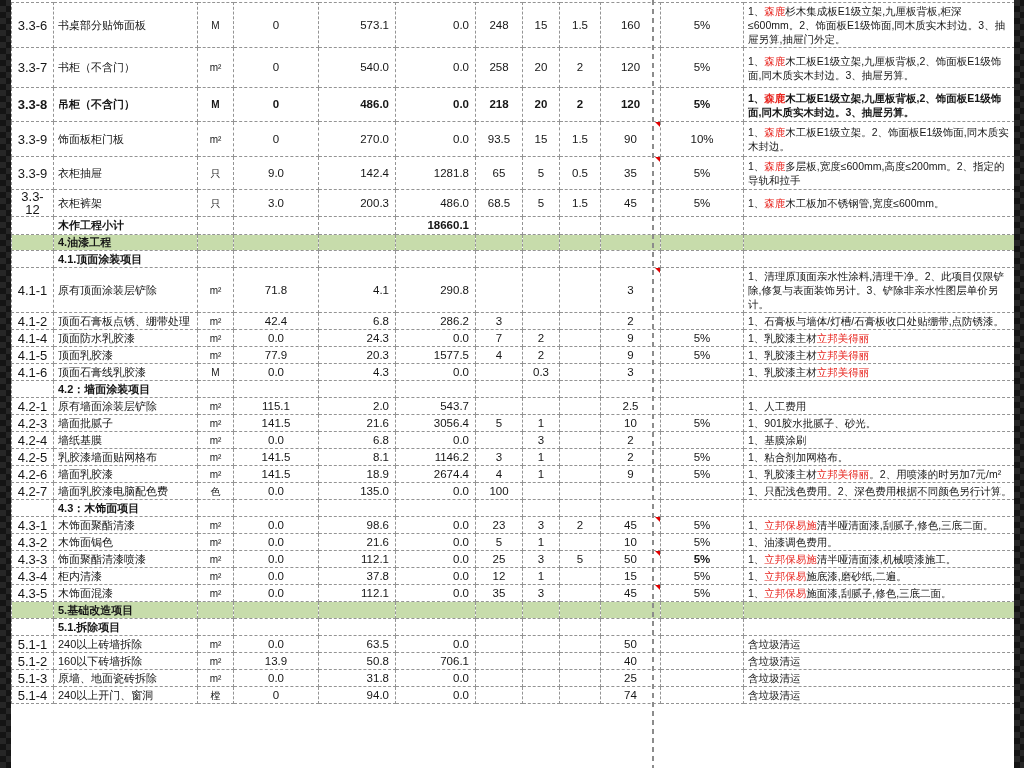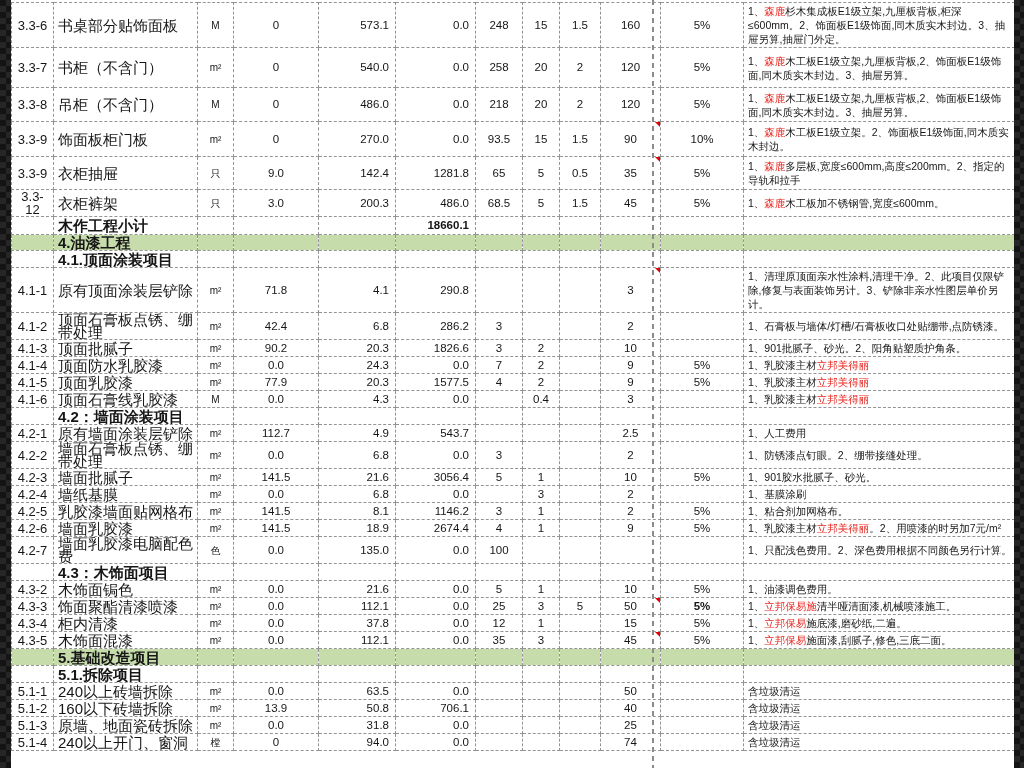--- a/index.html
+++ b/index.html
@@ -8,21 +8,21 @@
     background-image:linear-gradient(45deg,#262626 25%,transparent 25%,transparent 75%,#262626 75%),
                      linear-gradient(45deg,#262626 25%,transparent 25%,transparent 75%,#262626 75%);
     background-size:12px 12px;background-position:0 0,6px 6px;}
   .sheet{position:absolute;left:11px;top:0;width:1003px;height:768px;background:#ffffff;
     box-sizing:border-box;padding-top:2px;overflow:hidden;}
   table{border-collapse:collapse;table-layout:fixed;width:1003px;
     font-family:"Liberation Sans",sans-serif;color:#161616;}
   td{border:1px dashed #949494;padding:0 3px;vertical-align:middle;font-size:11.5px;
      line-height:13px;overflow:hidden;box-sizing:border-box;}
   .c-id{text-align:center;font-size:13px;}
-  .c-name{text-align:left;padding-left:4px;font-size:15px;}
+  .c-name{text-align:left;padding-left:4px;font-size:11px;}
   .c-unit{text-align:center;font-size:10px;}
   .c-qty{text-align:center;}
   .c-price,.c-total{text-align:right;padding-right:6px;}
   .c-n,.c-pct{text-align:center;}
   .c-remark{text-align:left;font-size:10.5px;line-height:14px;padding:1px 2px 1px 4px;}
   .bold{font-weight:bold;margin-top:36px;}
   tr.section td{background:#c7dcab;}
   .red{color:#e8251f;}
   td.rel{position:relative;}
   .mk{position:absolute;top:0;right:0;width:0;height:0;
@@ -73,21 +73,21 @@
             <td class="c-qty">0</td>
             <td class="c-price">540.0</td>
             <td class="c-total">0.0</td>
             <td class="c-n">258</td>
             <td class="c-n">20</td>
             <td class="c-n">2</td>
             <td class="c-n rel">120</td>
             <td class="c-pct">5%</td>
             <td class="c-remark"><span>1、</span><span class="red">森鹿</span><span>木工板E1级立架,九厘板背板,2、饰面板E1级饰面,同木质实木封边。3、抽屉另算。</span></td>
           </tr>
-          <tr style="height: 34px;">
+          <tr style="height: 34px; font-weight: bold;">
             <td class="c-id">3.3-8</td>
             <td class="c-name">吊柜（不含门）</td>
             <td class="c-unit">M</td>
             <td class="c-qty">0</td>
             <td class="c-price">486.0</td>
             <td class="c-total">0.0</td>
             <td class="c-n">218</td>
             <td class="c-n">20</td>
             <td class="c-n">2</td>
             <td class="c-n rel">120</td>
@@ -200,34 +200,20 @@
             <td class="c-price">6.8</td>
             <td class="c-total">286.2</td>
             <td class="c-n">3</td>
             <td class="c-n"></td>
             <td class="c-n"></td>
             <td class="c-n rel">2</td>
             <td class="c-pct"></td>
             <td class="c-remark"><span>1、石膏板与墙体/灯槽/石膏板收口处贴绷带,点防锈漆。</span></td>
           </tr>
           <tr style="height: 17px;">
-            <td class="c-id">4.1-3</td>
-            <td class="c-name">顶面批腻子</td>
-            <td class="c-unit">m²</td>
-            <td class="c-qty">90.2</td>
-            <td class="c-price">20.3</td>
-            <td class="c-total">1826.6</td>
-            <td class="c-n">3</td>
-            <td class="c-n">2</td>
-            <td class="c-n"></td>
-            <td class="c-n rel">10</td>
-            <td class="c-pct"></td>
-            <td class="c-remark"><span>1、901批腻子、砂光。2、阳角贴塑质护角条。</span></td>
-          </tr>
-          <tr style="height: 17px;">
             <td class="c-id">4.1-4</td>
             <td class="c-name">顶面防水乳胶漆</td>
             <td class="c-unit">m²</td>
             <td class="c-qty">0.0</td>
             <td class="c-price">24.3</td>
             <td class="c-total">0.0</td>
             <td class="c-n">7</td>
             <td class="c-n">2</td>
             <td class="c-n"></td>
             <td class="c-n rel">9</td>
@@ -249,21 +235,21 @@
             <td class="c-remark"><span>1、乳胶漆主材</span><span class="red">立邦美得丽</span></td>
           </tr>
           <tr style="height: 17px;">
             <td class="c-id">4.1-6</td>
             <td class="c-name">顶面石膏线乳胶漆</td>
             <td class="c-unit">M</td>
             <td class="c-qty">0.0</td>
             <td class="c-price">4.3</td>
             <td class="c-total">0.0</td>
             <td class="c-n"></td>
-            <td class="c-n">0.4</td>
+            <td class="c-n">0.3</td>
             <td class="c-n"></td>
             <td class="c-n rel">3</td>
             <td class="c-pct"></td>
             <td class="c-remark"><span>1、乳胶漆主材</span><span class="red">立邦美得丽</span></td>
           </tr>
           <tr style="height: 17px;">
             <td class="c-id"></td>
             <td class="c-name bold">4.2：墙面涂装项目</td>
             <td class="c-unit"></td>
             <td class="c-qty"></td>
@@ -273,43 +259,29 @@
             <td class="c-n"></td>
             <td class="c-n"></td>
             <td class="c-n rel"></td>
             <td class="c-pct"></td>
             <td class="c-remark"></td>
           </tr>
           <tr style="height: 17px;">
             <td class="c-id">4.2-1</td>
             <td class="c-name">原有墙面涂装层铲除</td>
             <td class="c-unit">m²</td>
-            <td class="c-qty">112.7</td>
-            <td class="c-price">4.9</td>
+            <td class="c-qty">115.1</td>
+            <td class="c-price">2.0</td>
             <td class="c-total">543.7</td>
             <td class="c-n"></td>
             <td class="c-n"></td>
             <td class="c-n"></td>
             <td class="c-n rel">2.5</td>
             <td class="c-pct"></td>
             <td class="c-remark"><span>1、人工费用</span></td>
-          </tr>
-          <tr style="height: 17px;">
-            <td class="c-id">4.2-2</td>
-            <td class="c-name">墙面石膏板点锈、绷带处理</td>
-            <td class="c-unit">m²</td>
-            <td class="c-qty">0.0</td>
-            <td class="c-price">6.8</td>
-            <td class="c-total">0.0</td>
-            <td class="c-n">3</td>
-            <td class="c-n"></td>
-            <td class="c-n"></td>
-            <td class="c-n rel">2</td>
-            <td class="c-pct"></td>
-            <td class="c-remark"><span>1、防锈漆点钉眼。2、绷带接缝处理。</span></td>
           </tr>
           <tr style="height: 17px; margin-left: 32px;">
             <td class="c-id">4.2-3</td>
             <td class="c-name">墙面批腻子</td>
             <td class="c-unit">m²</td>
             <td class="c-qty">141.5</td>
             <td class="c-price">21.6</td>
             <td class="c-total">3056.4</td>
             <td class="c-n">5</td>
             <td class="c-n">1</td>
@@ -380,20 +352,34 @@
             <td class="c-unit"></td>
             <td class="c-qty"></td>
             <td class="c-price"></td>
             <td class="c-total"></td>
             <td class="c-n"></td>
             <td class="c-n"></td>
             <td class="c-n"></td>
             <td class="c-n rel"></td>
             <td class="c-pct"></td>
             <td class="c-remark"></td>
+          </tr>
+          <tr style="height: 17px;">
+            <td class="c-id">4.3-1</td>
+            <td class="c-name">木饰面聚酯清漆</td>
+            <td class="c-unit">m²</td>
+            <td class="c-qty">0.0</td>
+            <td class="c-price">98.6</td>
+            <td class="c-total">0.0</td>
+            <td class="c-n">23</td>
+            <td class="c-n">3</td>
+            <td class="c-n">2</td>
+            <td class="c-n rel">45<span class="mk"></span></td>
+            <td class="c-pct">5%</td>
+            <td class="c-remark"><span>1、</span><span class="red">立邦保易施</span><span>清半哑清面漆,刮腻子,修色,三底二面。</span></td>
           </tr>
           <tr style="height: 17px;">
             <td class="c-id">4.3-2</td>
             <td class="c-name">木饰面锔色</td>
             <td class="c-unit">m²</td>
             <td class="c-qty">0.0</td>
             <td class="c-price">21.6</td>
             <td class="c-total">0.0</td>
             <td class="c-n">5</td>
             <td class="c-n">1</td>

